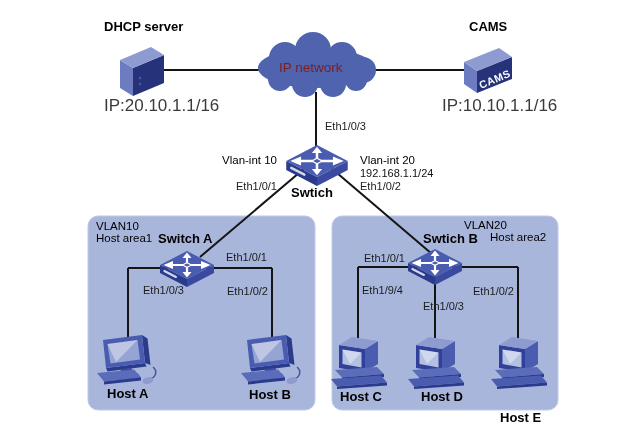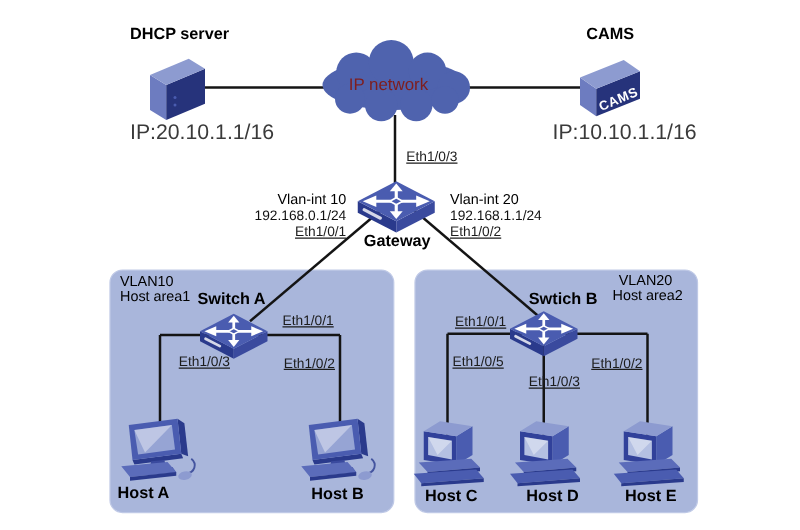--- a/index.html
+++ b/index.html
@@ -5,21 +5,21 @@
   html,body{margin:0;padding:0;background:#fff;}
   .stage{
     position:relative;width:640px;height:424px;background:#fff;overflow:hidden;
     font-family:"Liberation Sans",sans-serif;
   }
   .stage svg{position:absolute;left:0;top:0;}
   .lbl{position:absolute;white-space:nowrap;color:#000;line-height:1.1;}
   .t-name{font-size:13px;font-weight:bold;}
   .t-sub{font-size:11.5px;font-weight:normal;}
   .t-host{font-size:13px;font-weight:bold;}
-  .t-port{font-size:11px;color:#1c1c1c;text-decoration:underline;}
+  .t-port{font-size:11px;color:#1c1c1c;}
   .t-addr{font-size:11px;color:#111;}
   .t-ip{font-size:17px;color:#3a3a3a;}
   .t-cloud{font-size:13.5px;color:#7f1d1d;}
   .t-right{width:97px;text-align:right;}
   
   .area{fill:var(--area-fill);stroke:var(--area-border);stroke-width:1;}
   .wire{stroke:var(--line);stroke-width:2;fill:none;}
   .f-cloud{fill:var(--cloud-blue);}
   .f-blue{fill:var(--device-blue);}
   .f-dark{fill:var(--device-dark);}
@@ -152,40 +152,39 @@
   </svg>
 
   <div class="lbl t-name" style="left:104px;top:20px">DHCP server</div>
   <div class="lbl t-ip" style="left:104px;top:97px">IP:20.10.1.1/16</div>
   <div class="lbl t-name" style="left:469px;top:20px">CAMS</div>
   <div class="lbl t-ip" style="left:442px;top:97px">IP:10.10.1.1/16</div>
   <div class="lbl t-cloud" style="left:279px;top:61px">IP network</div>
 
   <div class="lbl t-port" style="left:325px;top:120px">Eth1/0/3</div>
   <div class="lbl t-sub t-right" style="left:180px;top:154px">Vlan-int 10</div>
-  <div class="lbl t-addr t-right" style="left:180px;top:167px">192.168.0.1/24</div>
   <div class="lbl t-port t-right" style="left:180px;top:180px">Eth1/0/1</div>
   <div class="lbl t-sub" style="left:360px;top:154px">Vlan-int 20</div>
   <div class="lbl t-addr" style="left:360px;top:167px">192.168.1.1/24</div>
   <div class="lbl t-port" style="left:360px;top:180px">Eth1/0/2</div>
-  <div class="lbl t-name" style="left:291px;top:186px">Gateway</div>
+  <div class="lbl t-name" style="left:291px;top:186px">Swtich</div>
 
   <div class="lbl t-sub" style="left:96px;top:220px">VLAN10</div>
   <div class="lbl t-sub" style="left:96px;top:232px">Host area1</div>
   <div class="lbl t-host" style="left:158px;top:232px">Switch A</div>
   <div class="lbl t-port" style="left:226px;top:251px">Eth1/0/1</div>
   <div class="lbl t-port" style="left:143px;top:284px">Eth1/0/3</div>
   <div class="lbl t-port" style="left:227px;top:285px">Eth1/0/2</div>
-  <div class="lbl t-host" style="left:94px;top:387px">Host A</div>
+  <div class="lbl t-host" style="left:107px;top:387px">Host A</div>
   <div class="lbl t-host" style="left:249px;top:388px">Host B</div>
 
-  <div class="lbl t-sub" style="left:495px;top:219px">VLAN20</div>
+  <div class="lbl t-sub" style="left:464px;top:219px">VLAN20</div>
   <div class="lbl t-sub" style="left:490px;top:231px">Host area2</div>
   <div class="lbl t-host" style="left:423px;top:232px">Swtich B</div>
   <div class="lbl t-port" style="left:364px;top:252px">Eth1/0/1</div>
-  <div class="lbl t-port" style="left:362px;top:284px">Eth1/0/5</div>
+  <div class="lbl t-port" style="left:362px;top:284px">Eth1/9/4</div>
   <div class="lbl t-port" style="left:473px;top:285px">Eth1/0/2</div>
   <div class="lbl t-port" style="left:423px;top:300px">Eth1/0/3</div>
   <div class="lbl t-host" style="left:340px;top:390px">Host C</div>
   <div class="lbl t-host" style="left:421px;top:390px">Host D</div>
-  <div class="lbl t-host" style="left:500px;top:390px">Host E</div>
+  <div class="lbl t-host" style="left:500px;top:411px">Host E</div>
 
 </div>
 
 </body></html>

